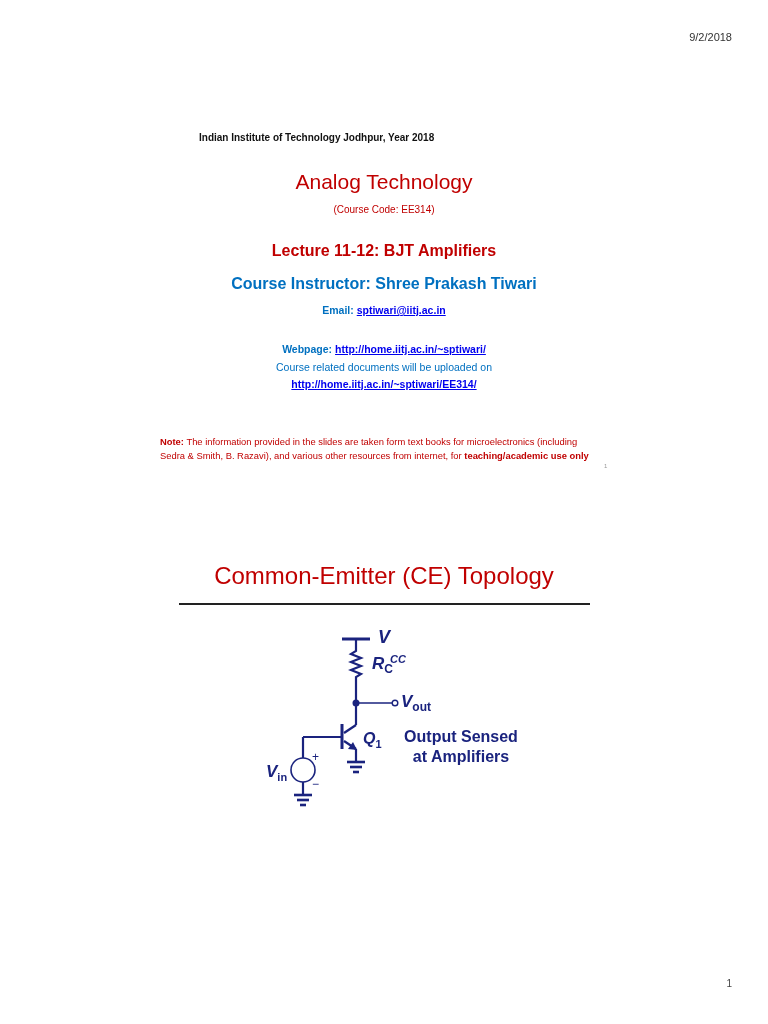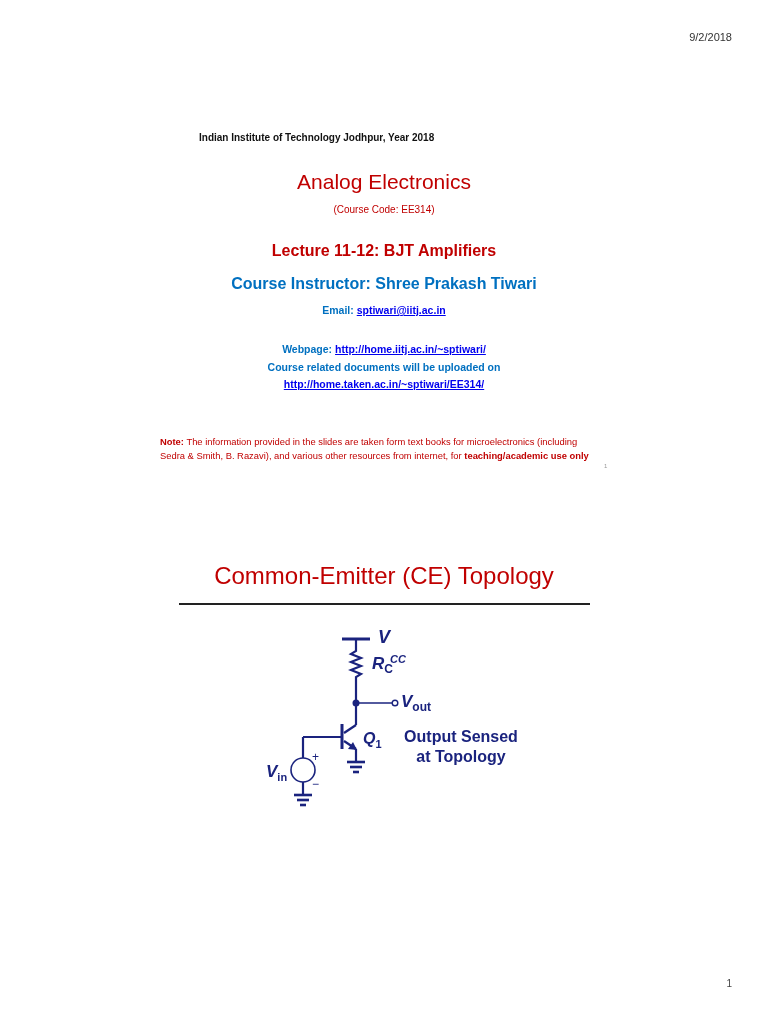--- a/index.html
+++ b/index.html
@@ -15,21 +15,21 @@
 
     #course-title { top: 170px; font-size: 21px; color: #c00000; }
     #course-code { top: 204px; font-size: 10px; color: #c00000; }
     #lecture-title { top: 218px; font-size: 16px; font-weight: bold; color: #c00000; margin-top: 24px; }
 
     #instructor { top: 275px; font-size: 16px; font-weight: bold; color: #0070c0; }
     #email-line { top: 304px; font-size: 10.5px; font-weight: bold; color: #0070c0; }
     .link { color: #0000ee; text-decoration: underline; font-weight: bold; cursor: pointer; }
 
     #webpage-line { top: 343px; font-size: 10.5px; font-weight: bold; color: #0070c0; }
-    #docs-line { top: 361px; font-size: 10.5px; font-weight: bold; color: #0070c0; }
+    #docs-line { top: 361px; font-size: 10.5px; font-weight: normal; color: #0070c0; }
     #docs-url { top: 378px; font-size: 10.5px; font-weight: bold; }
 
     #note { top: 435px; left: 160px; width: 440px; font-size: 9.4px; line-height: 14px; color: #c00000; }
     #note b { color: #c00000; }
     #slide-mini-num { top: 463px; left: 604px; font-size: 6px; color: #999; }
 
     #ce-title { top: 562px; font-size: 24px; color: #c00000; }
     #ce-rule { top: 603px; left: 179px; width: 411px; height: 2px; background: #222; }
 
     #circuit { top: 625px; left: 240px; width: 300px; height: 240px; }
@@ -37,35 +37,35 @@
     .italic { font-style: italic; }
 
     #page-num { top: 978px; right: 36px; font-size: 10px; color: #444; }
   </style>
 </head>
 <body>
 
 <div id="date" class="abs">9/2/2018</div>
 
 <div id="institute" class="abs">Indian Institute of Technology Jodhpur, Year 2018</div>
-<div id="course-title" class="abs center">Analog Electronics</div>
+<div id="course-title" class="abs center">Analog Technology</div>
 <div id="course-code" class="abs center">(Course Code: EE314)</div>
 <div id="lecture-title" class="abs center">Lecture 11-12: BJT Amplifiers</div>
 
 <div id="instructor" class="abs center">Course Instructor: Shree Prakash Tiwari</div>
 <div id="email-line" class="abs center">
   <span>Email: </span><span class="link">sptiwari@iitj.ac.in</span>
 </div>
 
 <div id="webpage-line" class="abs center">
   <span>Webpage: </span><span class="link">http://home.iitj.ac.in/~sptiwari/</span>
 </div>
 <div id="docs-line" class="abs center">Course related documents will be uploaded on</div>
 <div id="docs-url" class="abs center">
-  <span class="link">http://home.taken.ac.in/~sptiwari/EE314/</span>
+  <span class="link">http://home.iitj.ac.in/~sptiwari/EE314/</span>
 </div>
 
 <div id="note" class="abs">
   <b>Note:</b><span> The information provided in the slides are taken form text books for microelectronics (including Sedra &amp; Smith,  B. Razavi), and various other resources from internet, for </span><b>teaching/academic use only</b>
 </div>
 <div id="slide-mini-num" class="abs">1</div>
 
 <div id="ce-title" class="abs center">Common-Emitter (CE) Topology</div>
 <div id="ce-rule" class="abs"></div>
 
@@ -114,17 +114,17 @@
   <div class="ckt-label italic" style="left:138px; top:2px; font-size:18px;"><span>V</span><span style="font-size:11px; position:relative; top:20px;text-align:center;">CC</span></div>
   <div class="ckt-label italic" style="left:132px; top:29px; font-size:17px;"><span>R</span><span style="font-size:12px; position:relative; top:4px; font-style:normal;">C</span></div>
   <div class="ckt-label italic" style="left:161px; top:67px; font-size:17px;"><span>V</span><span style="font-size:12px; position:relative; top:4px; font-style:normal;">out</span></div>
   <div class="ckt-label italic" style="left:123px; top:105px; font-size:16px;"><span>Q</span><span style="font-size:11px; position:relative; top:4px; font-style:normal;">1</span></div>
   <div class="ckt-label italic" style="left:26px; top:137px; font-size:17px;"><span>V</span><span style="font-size:11px; position:relative; top:4px; font-style:normal;">in</span></div>
   <div class="ckt-label" style="left:72px; top:125px; font-size:12px; font-weight:normal;">+</div>
   <div class="ckt-label" style="left:72px; top:152px; font-size:12px; font-weight:normal;">−</div>
 
   <div class="ckt-label" style="left:160px; top:102px; font-size:16px; text-align:center; width:122px; line-height:20px;">
     <div>Output Sensed</div>
-    <div>at Topology</div>
+    <div>at Amplifiers</div>
   </div>
 </div>
 
 <div id="page-num" class="abs">1</div>
 
 </body></html>

